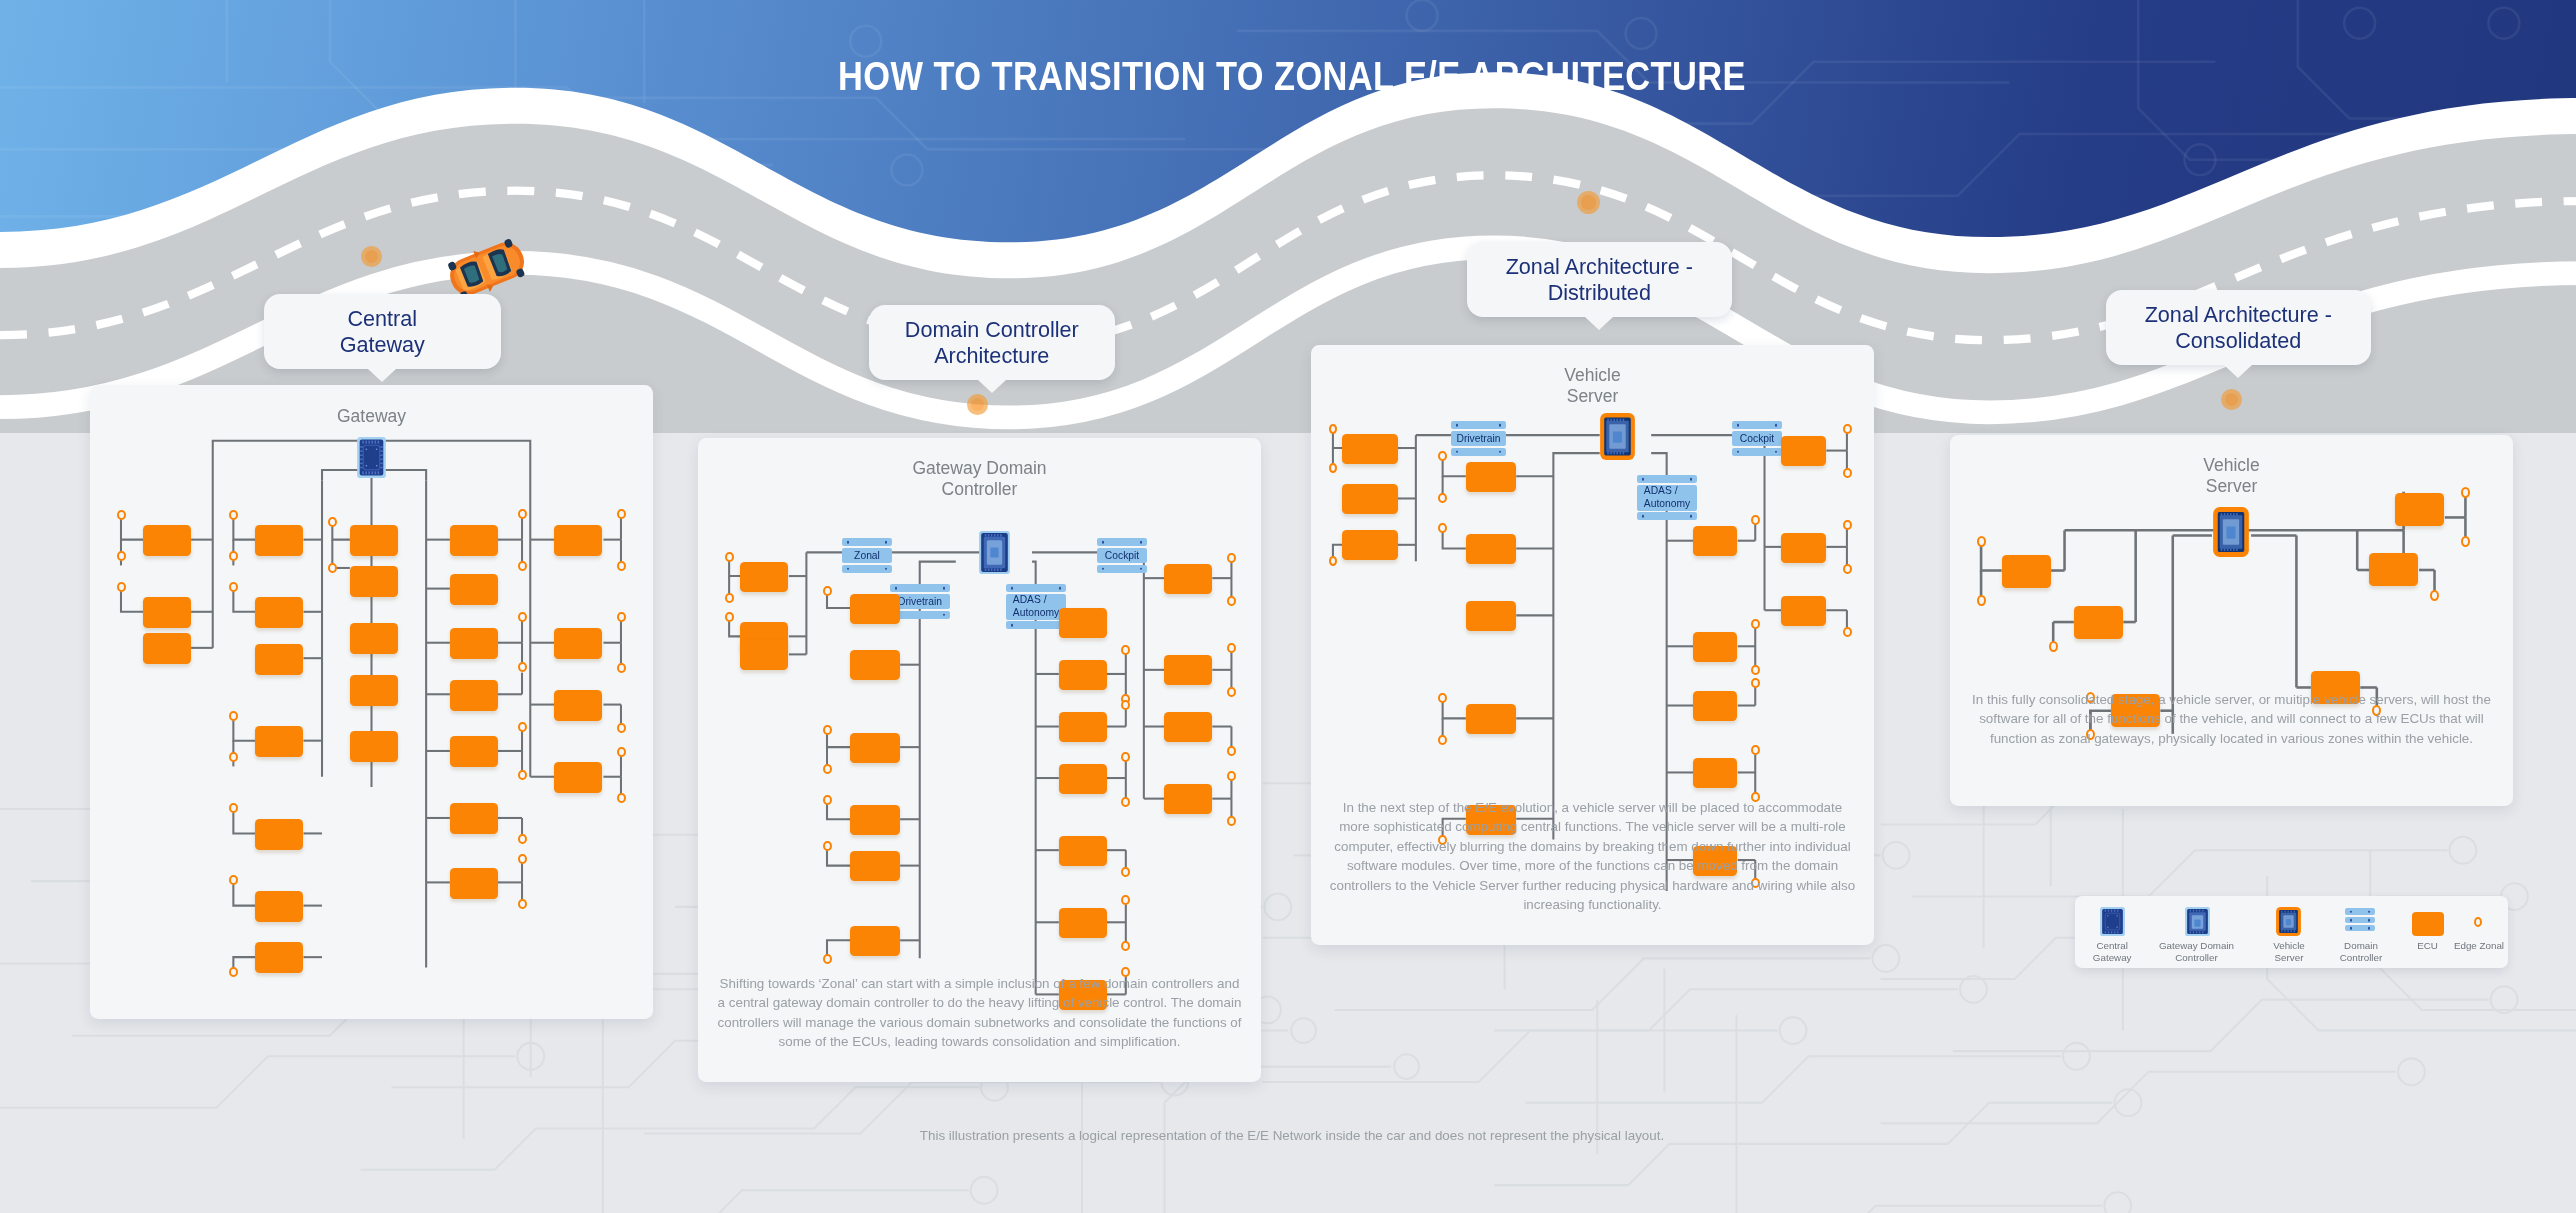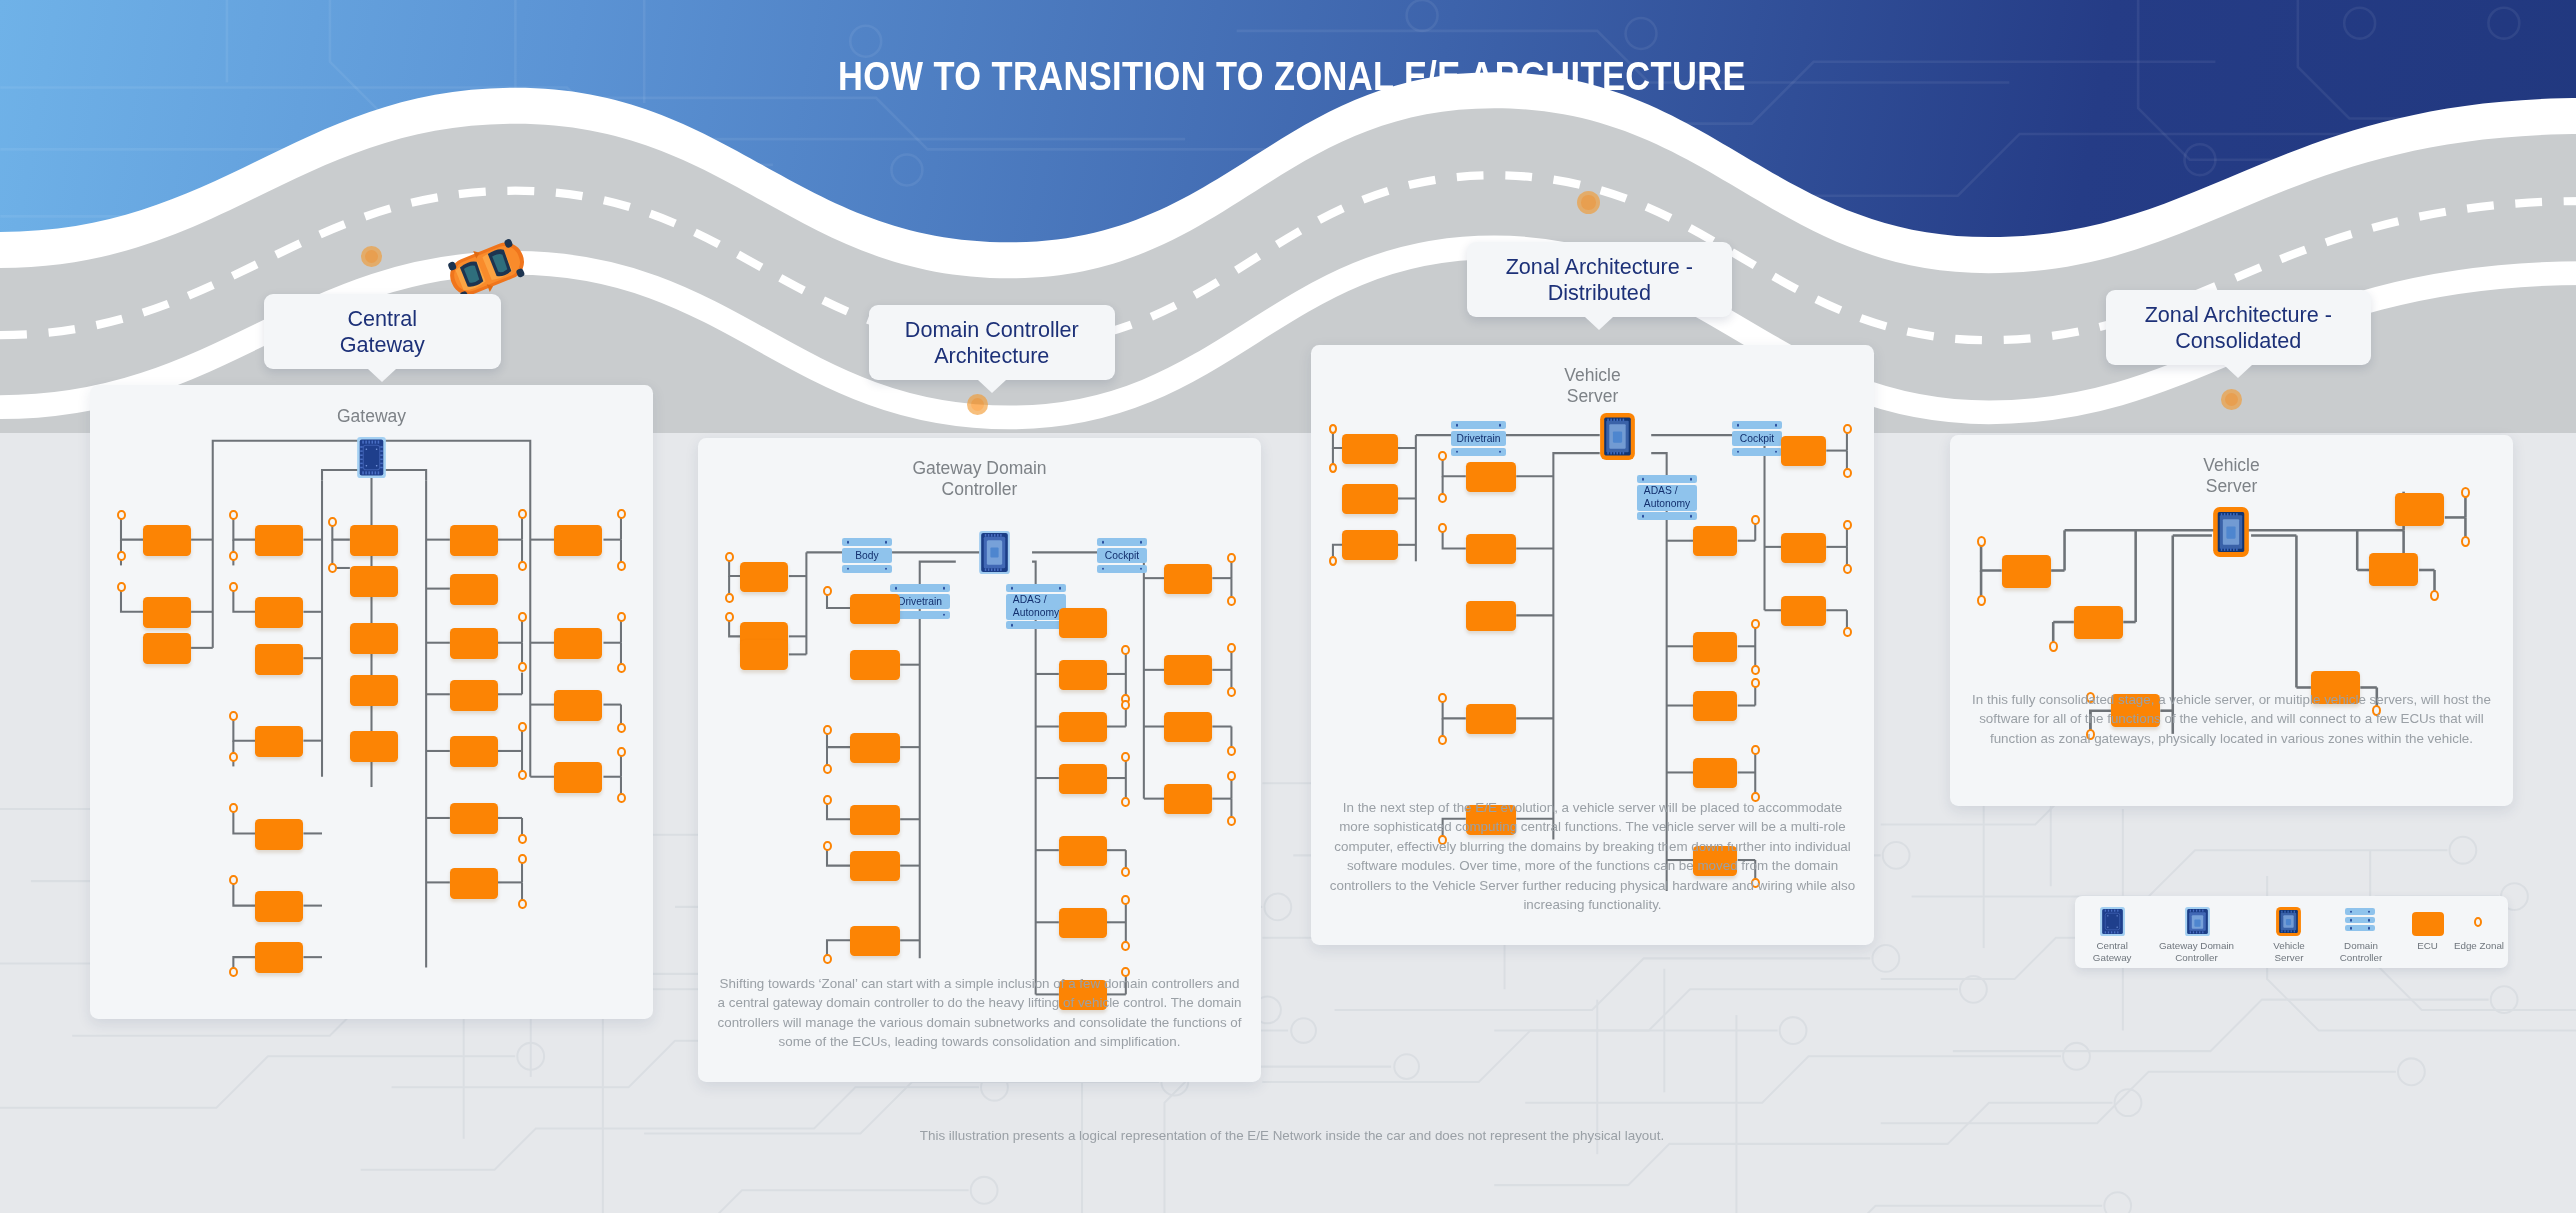--- a/index.html
+++ b/index.html
@@ -16,21 +16,21 @@
   .bg-base{position:absolute;inset:0;background:#e6e8eb;}
   .bg-circuit{position:absolute;inset:0;opacity:.55;}
   .sky{position:absolute;left:0;top:0;width:2584px;height:340px;
        background:linear-gradient(100deg,#6fb2e8 0%,#5b93d4 22%,#3d63ab 55%,#253c86 80%,#21387f 100%);}
   .sky-circuit{position:absolute;left:0;top:0;width:2584px;height:340px;opacity:.5;}
 
   
   .road-wrap{position:absolute;left:0;top:0;width:2584px;height:433px;}
 
   
-  .callout{position:absolute;background:#f4f6f8;border-radius:9px;
+  .callout{position:absolute;background:#f4f6f8;border-radius:16px;
      box-shadow:0 3.1px 9.3px rgba(20,40,80,.13);
      display:flex;align-items:center;justify-content:center;text-align:center;
      color:#1d3178;font-size:21.6px;line-height:1.18;padding:7.2px 11.3px;font-weight:400;}
   .callout .tail{position:absolute;bottom:-13px;left:50%;transform:translateX(-50%);
      width:0;height:0;border-left:14.4px solid transparent;border-right:14.4px solid transparent;
      border-top:13.4px solid #f4f6f8;}
 
   
   .marker{position:absolute;border-radius:50%;background:#f3992e;opacity:.62;
     display:flex;align-items:center;justify-content:center;}
@@ -493,21 +493,21 @@
           <rect x="23" y="73" width="3" height="5"></rect>
             <rect x="29" y="73" width="3" height="5"></rect>
           <rect x="35" y="73" width="3" height="5"></rect>
             <rect x="41" y="73" width="3" height="5"></rect>
         </g>
       </svg>
     </div>
 
     <div class="dc" style="left:144px;top:100px;width:50px;">
       <div class="bar"></div>
-      <div class="mid">Body</div>
+      <div class="mid">Zonal</div>
       <div class="bar"></div>
     </div>
     <div class="dc" style="left:399px;top:100px;width:50px;">
       <div class="bar"></div>
       <div class="mid">Cockpit</div>
       <div class="bar"></div>
     </div>
     <div class="dc wide" style="left:192px;top:146px;width:60px;">
       <div class="bar"></div>
       <div class="mid">Drivetrain</div>

